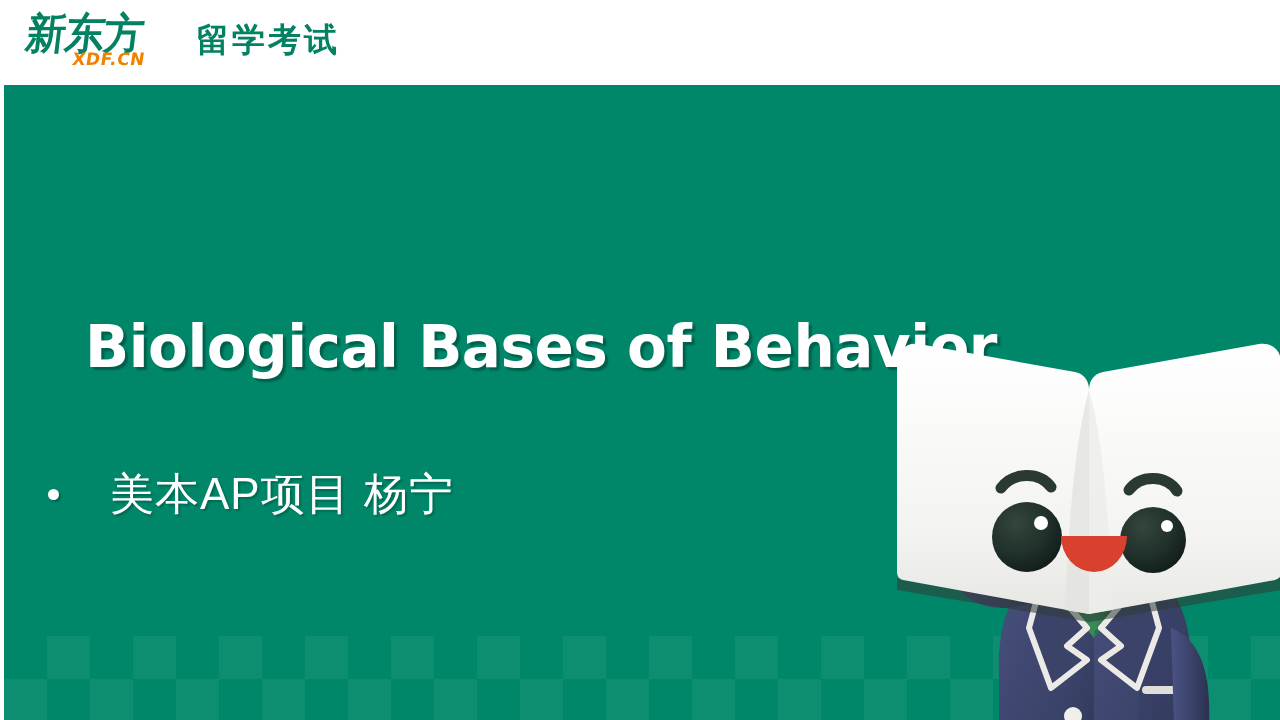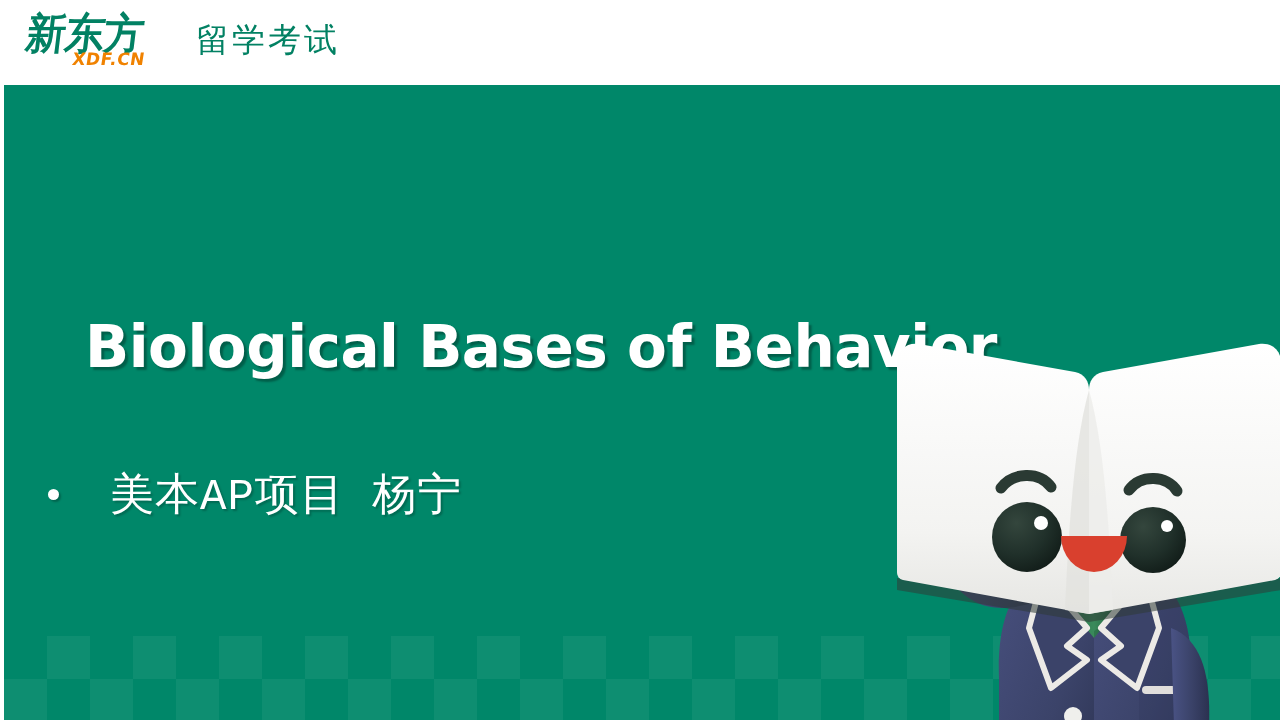--- a/index.html
+++ b/index.html
@@ -60,21 +60,21 @@
     letter-spacing: 0.5px;
     font-family: "DejaVu Sans", sans-serif;
     transform: skewX(-9deg);
     transform-origin: left top;
     white-space: nowrap;
   }
   #logo-text {
     position: absolute;
     left: 168px; top: 12px;
     font-size: 33px;
-    font-weight: 400;
+    font-weight: 700;
     color: #028163;
     letter-spacing: 3px;
     line-height: 40px;
     font-family: "DejaVu Sans", sans-serif;
     white-space: nowrap;
   }
 
   
   #panel {
     position: absolute;
@@ -124,21 +124,21 @@
     box-shadow: 2px 2px 2px rgba(0,0,0,0.25);
     flex: 0 0 auto;
     margin-right: 51px;
   }
   #bullet-text {
     font-size: 44px;
     font-weight: 400;
     color: #ffffff;
     letter-spacing: 1px;
     text-shadow: 2px 2px 2px rgba(0,0,0,0.22);
-    font-family: Liberation Mono, monospace;
+    font-family: Liberation Sans, sans-serif;
   }
 
   
   #mascot {
     position: absolute;
     left: 885px;
     top: 243px;
     width: 395px;
     height: 477px;
   }

